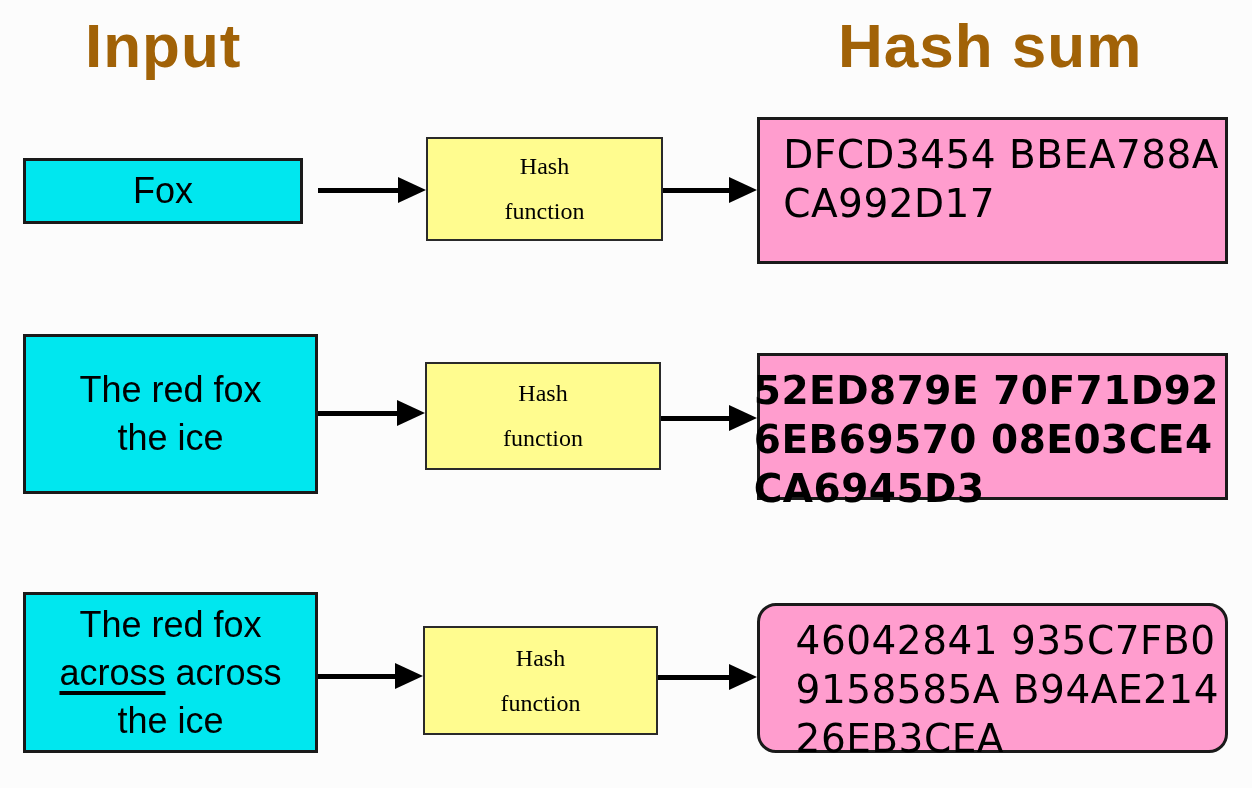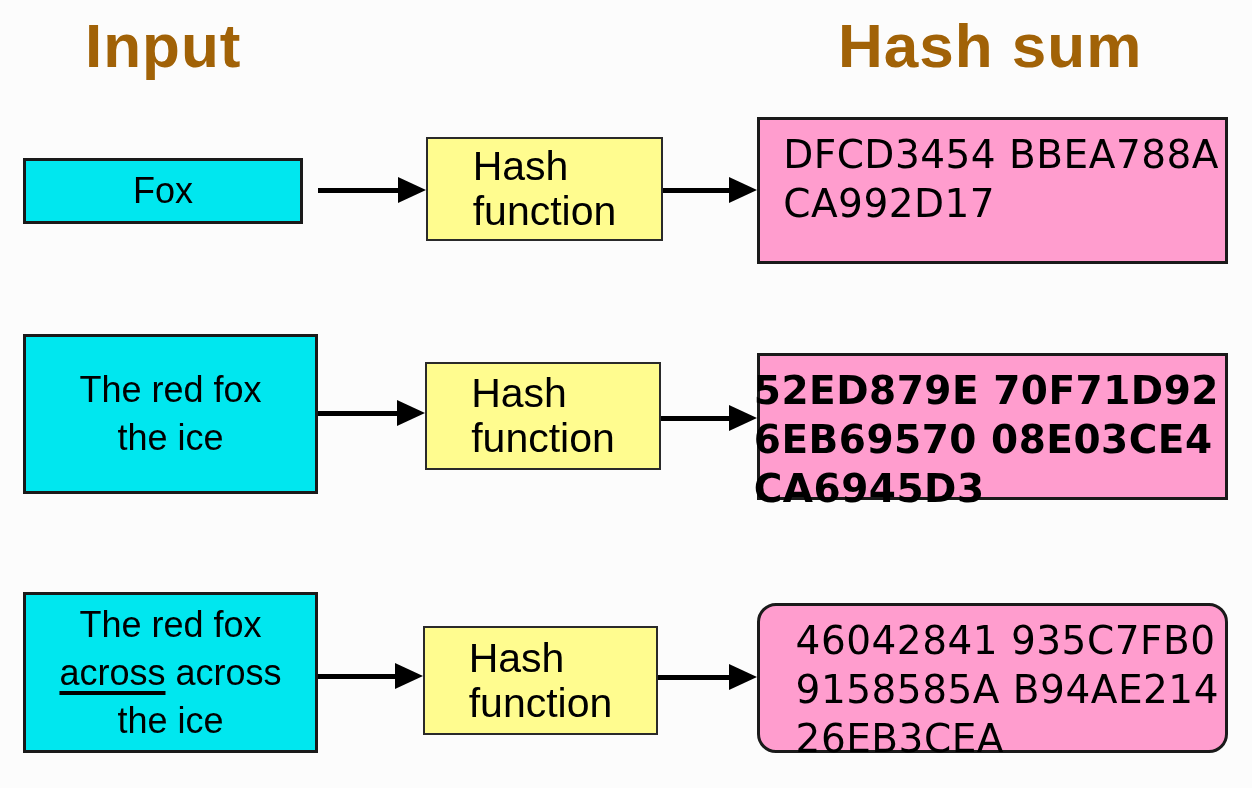--- a/index.html
+++ b/index.html
@@ -40,23 +40,24 @@
     justify-content: center;
     text-align: center;
     font-size: 36px;
     line-height: 48px;
   }
   .hash-function-box {
     background: var(--hash-function-box);
     border: 2px solid #2a2a2a;
     align-items: center;
     justify-content: center;
-    text-align: left;
-    font-size: 41px;
+    text-align: center;
+    font-size: 24px;
     line-height: 45px;
+    font-family: Liberation Serif, serif;
   }
   .hash-sum-box {
     background: var(--hash-sum-box);
     border: 3px solid #1a1a1a;
     align-items: flex-start;
     justify-content: flex-end;
     font-family: "DejaVu Sans", sans-serif;
     font-size: 39px;
     line-height: 49px;
     padding: 10px 6px 0 14px;

